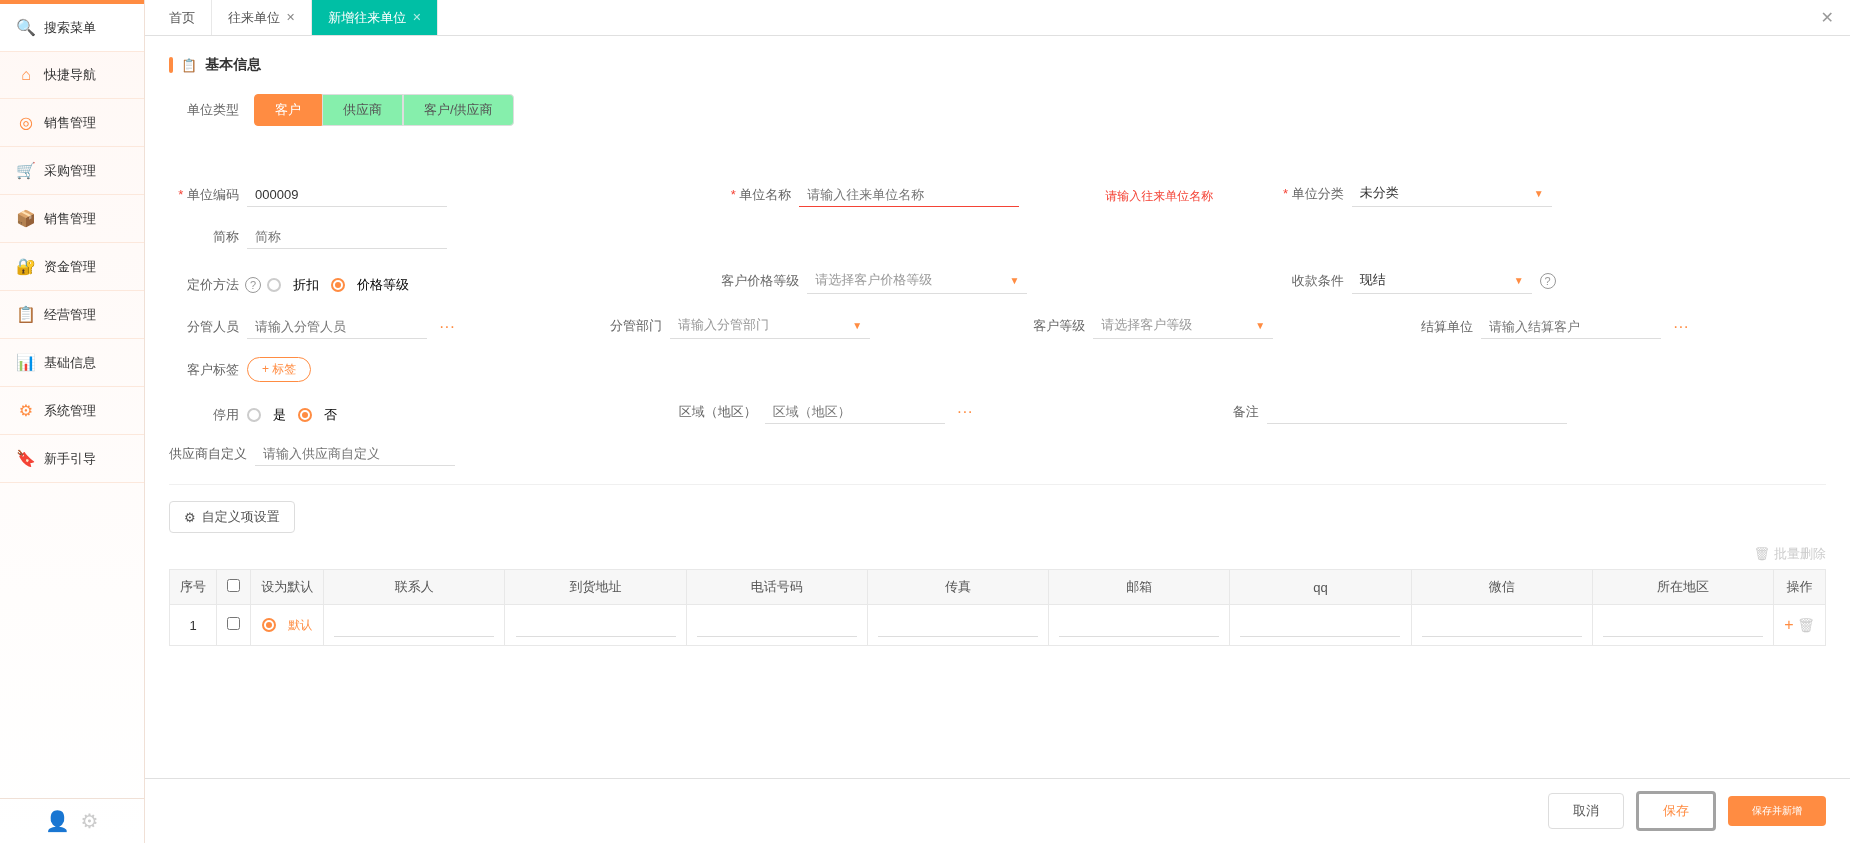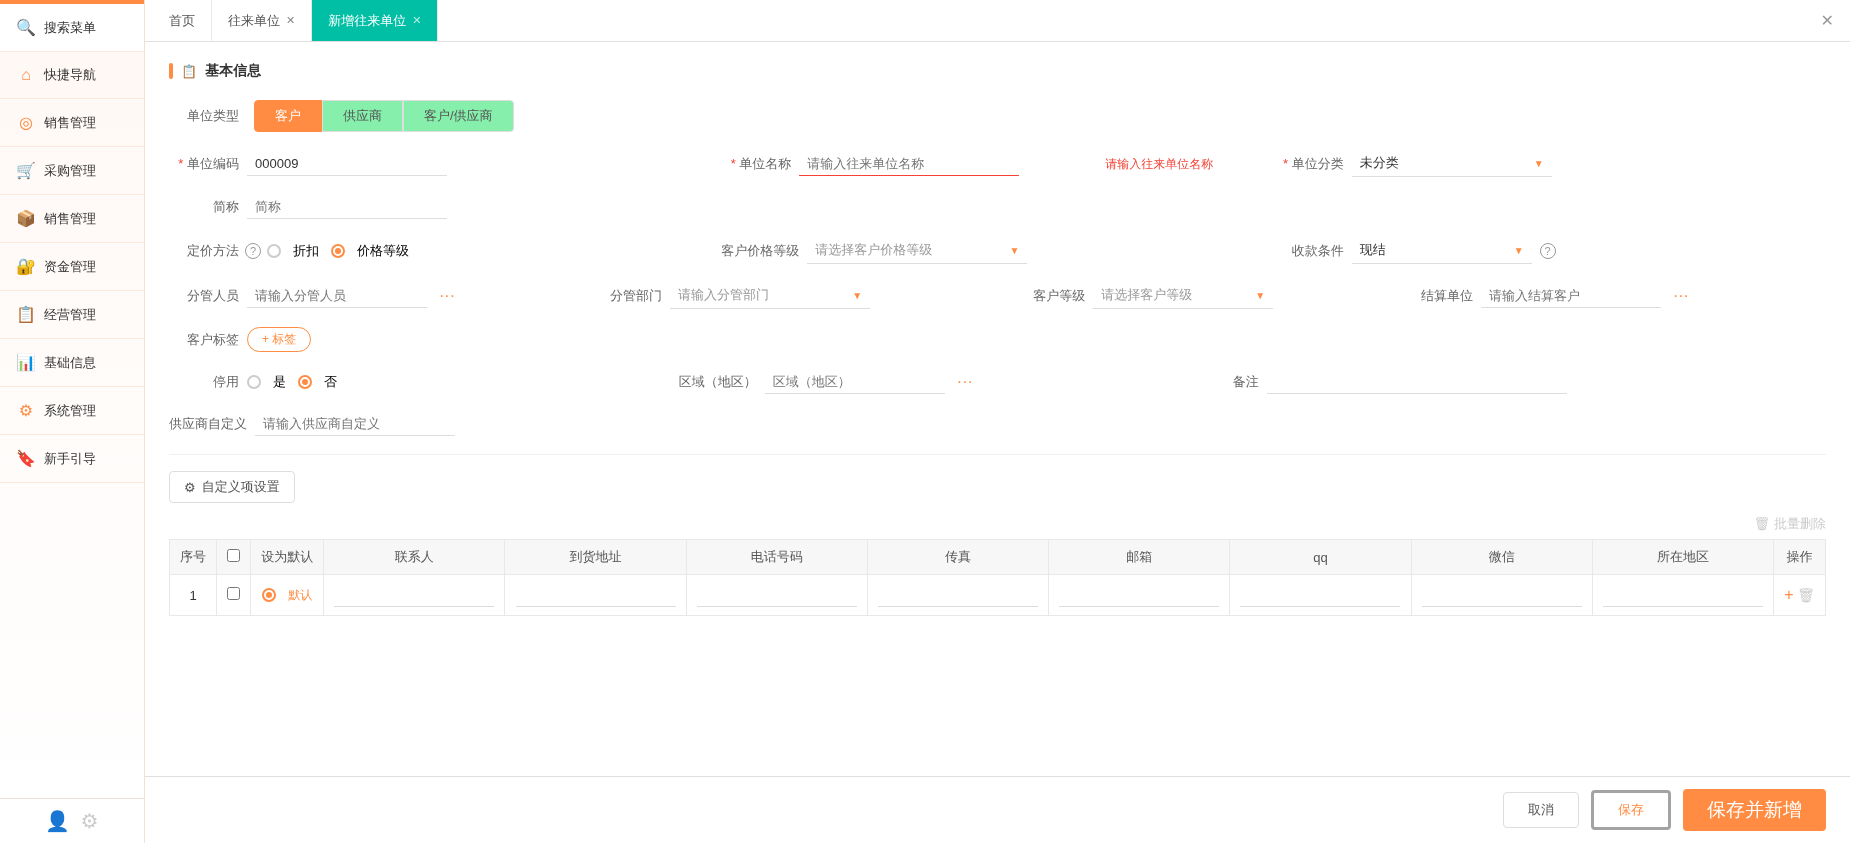--- a/index.html
+++ b/index.html
@@ -49,21 +49,21 @@
       height: 100%;
       overflow: hidden;
     }
 
     
     .tab-bar {
       display: flex;
       align-items: center;
       background: #fff;
       border-bottom: 1px solid #e0e0e0;
-      height: 42px;
+      height: 36px;
       padding: 0 8px;
       flex-shrink: 0;
     }
     .tab {
       display: flex;
       align-items: center;
       padding: 0 16px;
       height: 100%;
       cursor: pointer;
       color: #555;
@@ -130,21 +130,21 @@
     .unit-btn:last-child { border-radius: 0 4px 4px 0; }
     .unit-btn.active {
       background: #ff8c42;
       color: #fff;
       border-color: #ff8c42;
     }
 
     
     .form-row {
       display: flex;
-      align-items: center;
+      align-items: flex-end;
       margin-bottom: 18px;
       gap: 0;
     }
     .form-field {
       display: flex;
       align-items: center;
       gap: 8px;
       flex: 1;
     }
     .form-field label {
@@ -340,21 +340,21 @@
       cursor: pointer;
       font-size: 13px;
     }
     .btn-save-new {
       padding: 8px 24px;
       border: none;
       background: #ff8c42;
       color: #fff;
       border-radius: 4px;
       cursor: pointer;
-      font-size: 19px;
+      font-size: 10px;
     }
 
     .form-field-block {
       display: flex;
       flex-direction: row;
     }
   </style>
 </head>
 <body>
 
@@ -447,21 +447,21 @@
         <label class="required">单位编码</label>
         <input class="form-input" type="text" value="000009" style="width: 200px;">
       </div>
       <div class="form-field form-field-block" style="flex:1.2;">
         <div style="display:flex;align-items:center;gap:8px;">
           <label class="required">单位名称</label>
           <input class="form-input error" type="text" style="width: 220px;" placeholder="请输入往来单位名称">
         </div>
         <span class="error-msg">请输入往来单位名称</span>
       </div>
-      <div class="form-field" style="flex:1.2;">
+      <div class="form-field" style="flex:1.2;margin-top:36px;">
         <label class="required">单位分类</label>
         <div class="form-select has-value" style="width:200px;">
           <span class="select-text">未分类</span>
           <span class="arrow">▼</span>
         </div>
       </div>
     </div>
 
     <div class="form-row">
       <div class="form-field">

